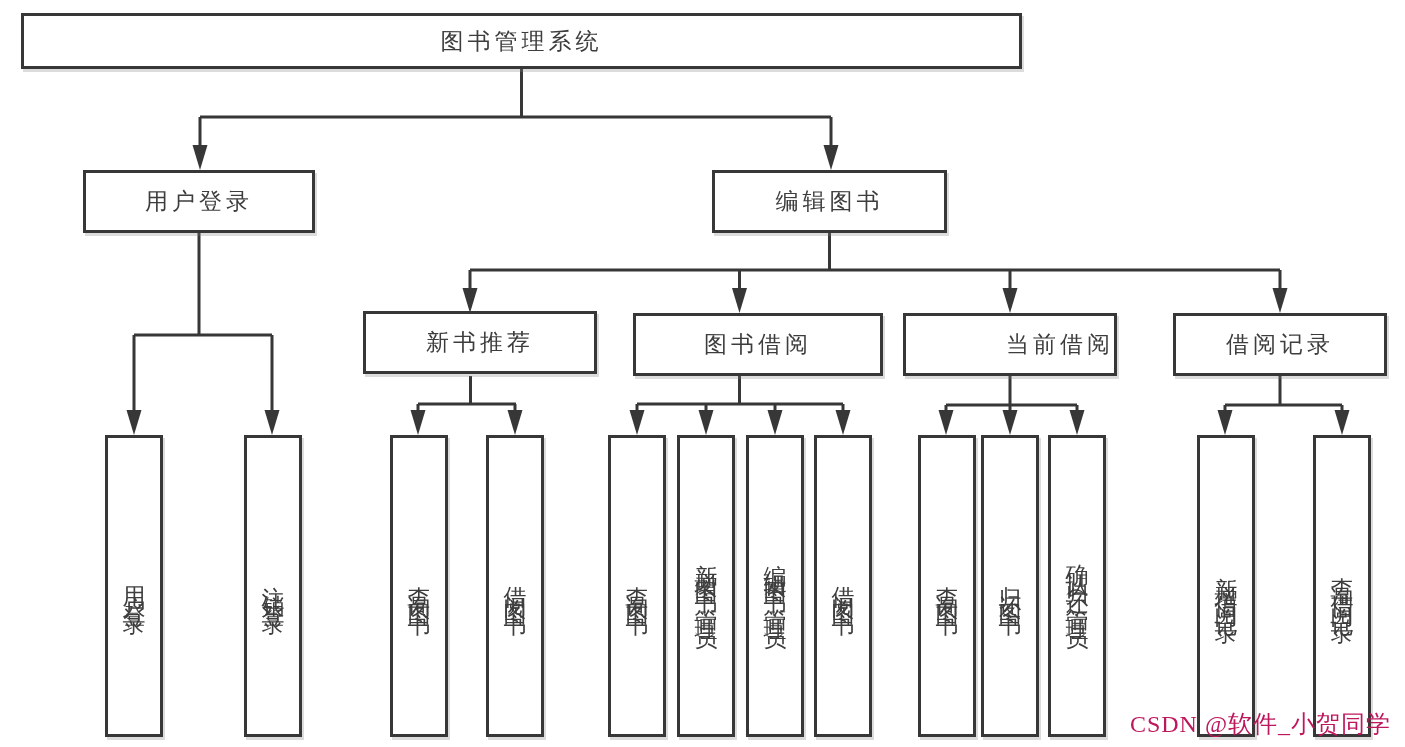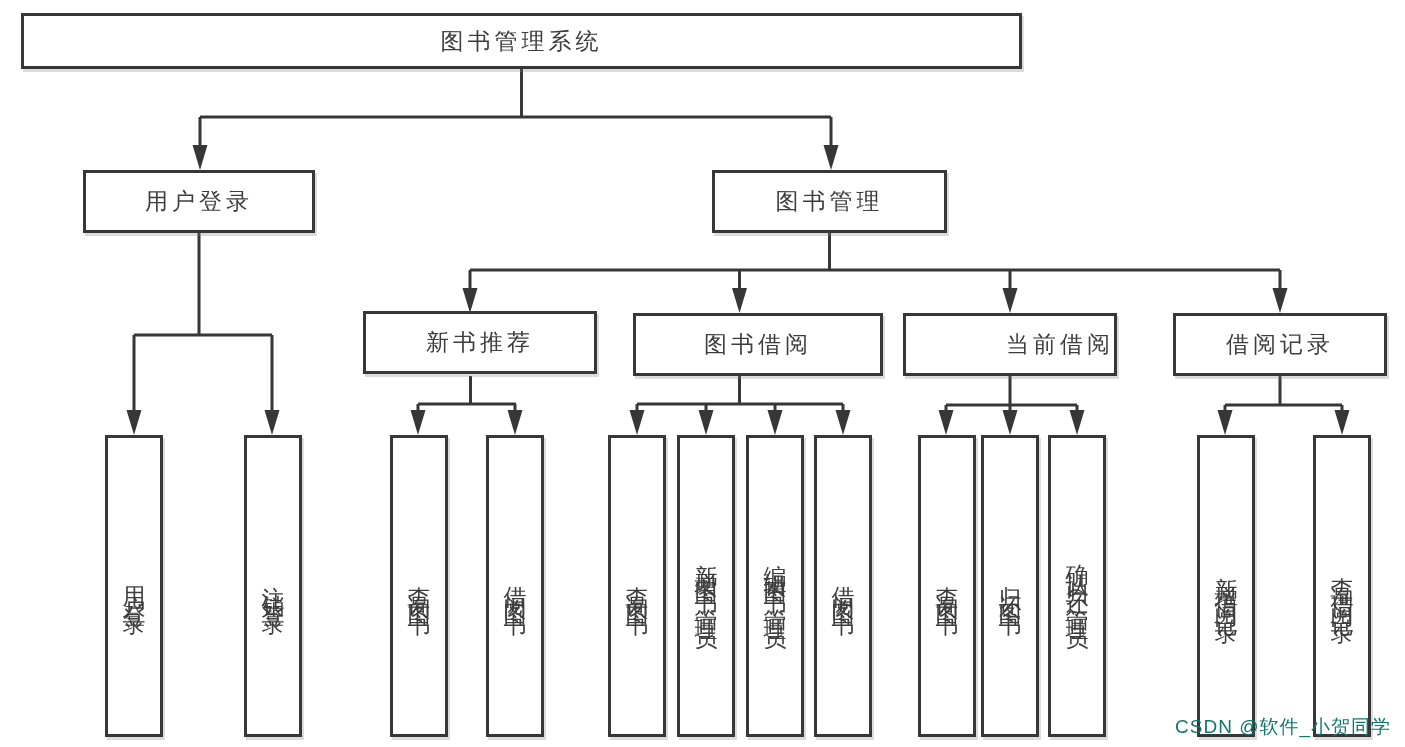--- a/index.html
+++ b/index.html
@@ -1,20 +1,20 @@
 <!DOCTYPE html>
 <html><head>
 <meta charset="utf-8">
 <style>
   html,body{margin:0;padding:0;background:#ffffff;}
   #canvas{
     position:relative;
     width:1405px;height:747px;
     background:#ffffff;
-    font-family:Liberation Sans, sans-serif;
+    font-family:Liberation Serif, serif;
     overflow:hidden;
   }
   #connectors{position:absolute;left:0;top:0;width:1405px;height:747px;}
   .box{
     position:absolute;
     box-sizing:border-box;
     border:3px solid #373737;
     background:#ffffff;
     display:flex;
     align-items:center;
@@ -33,23 +33,23 @@
     writing-mode:vertical-rl;
     text-orientation:mixed;
     font-size:23px;
     letter-spacing:9px;
     line-height:1;
   }
   .watermark{
     position:absolute;
     right:14px;
     bottom:7px;
-    font-size:19px;
+    font-size:24px;
     letter-spacing:1px;
-    color:#0f766e;
+    color:#be185d;
     white-space:nowrap;
     margin-left:8px;
   }
   .stroke{stroke:#373737;stroke-width:3;fill:none;}
   .arrow{fill:#373737;stroke:none;}
 </style>
 </head>
 <body>
 
 <div id="canvas">
@@ -91,21 +91,21 @@
   </svg>
 
   <div class="box hbox" style="left:21px;top:13px;width:1001px;height:56px;">
     <span>图书管理系统</span>
   </div>
 
   <div class="box hbox" style="left:83px;top:170px;width:232px;height:63px;">
     <span>用户登录</span>
   </div>
   <div class="box hbox" style="left:712px;top:170px;width:235px;height:63px;">
-    <span>图书管理</span>
+    <span>编辑图书</span>
   </div>
 
   <div class="box hbox" style="left:363px;top:295px;width:234px;height:63px;margin-top:16px;">
     <span>新书推荐</span>
   </div>
   <div class="box hbox" style="left:633px;top:313px;width:250px;height:63px;">
     <span>图书借阅</span>
   </div>
   <div class="box hbox" style="left:903px;top:313px;width:214px;height:63px;justify-content:flex-end;">
     <span>当前借阅</span>

